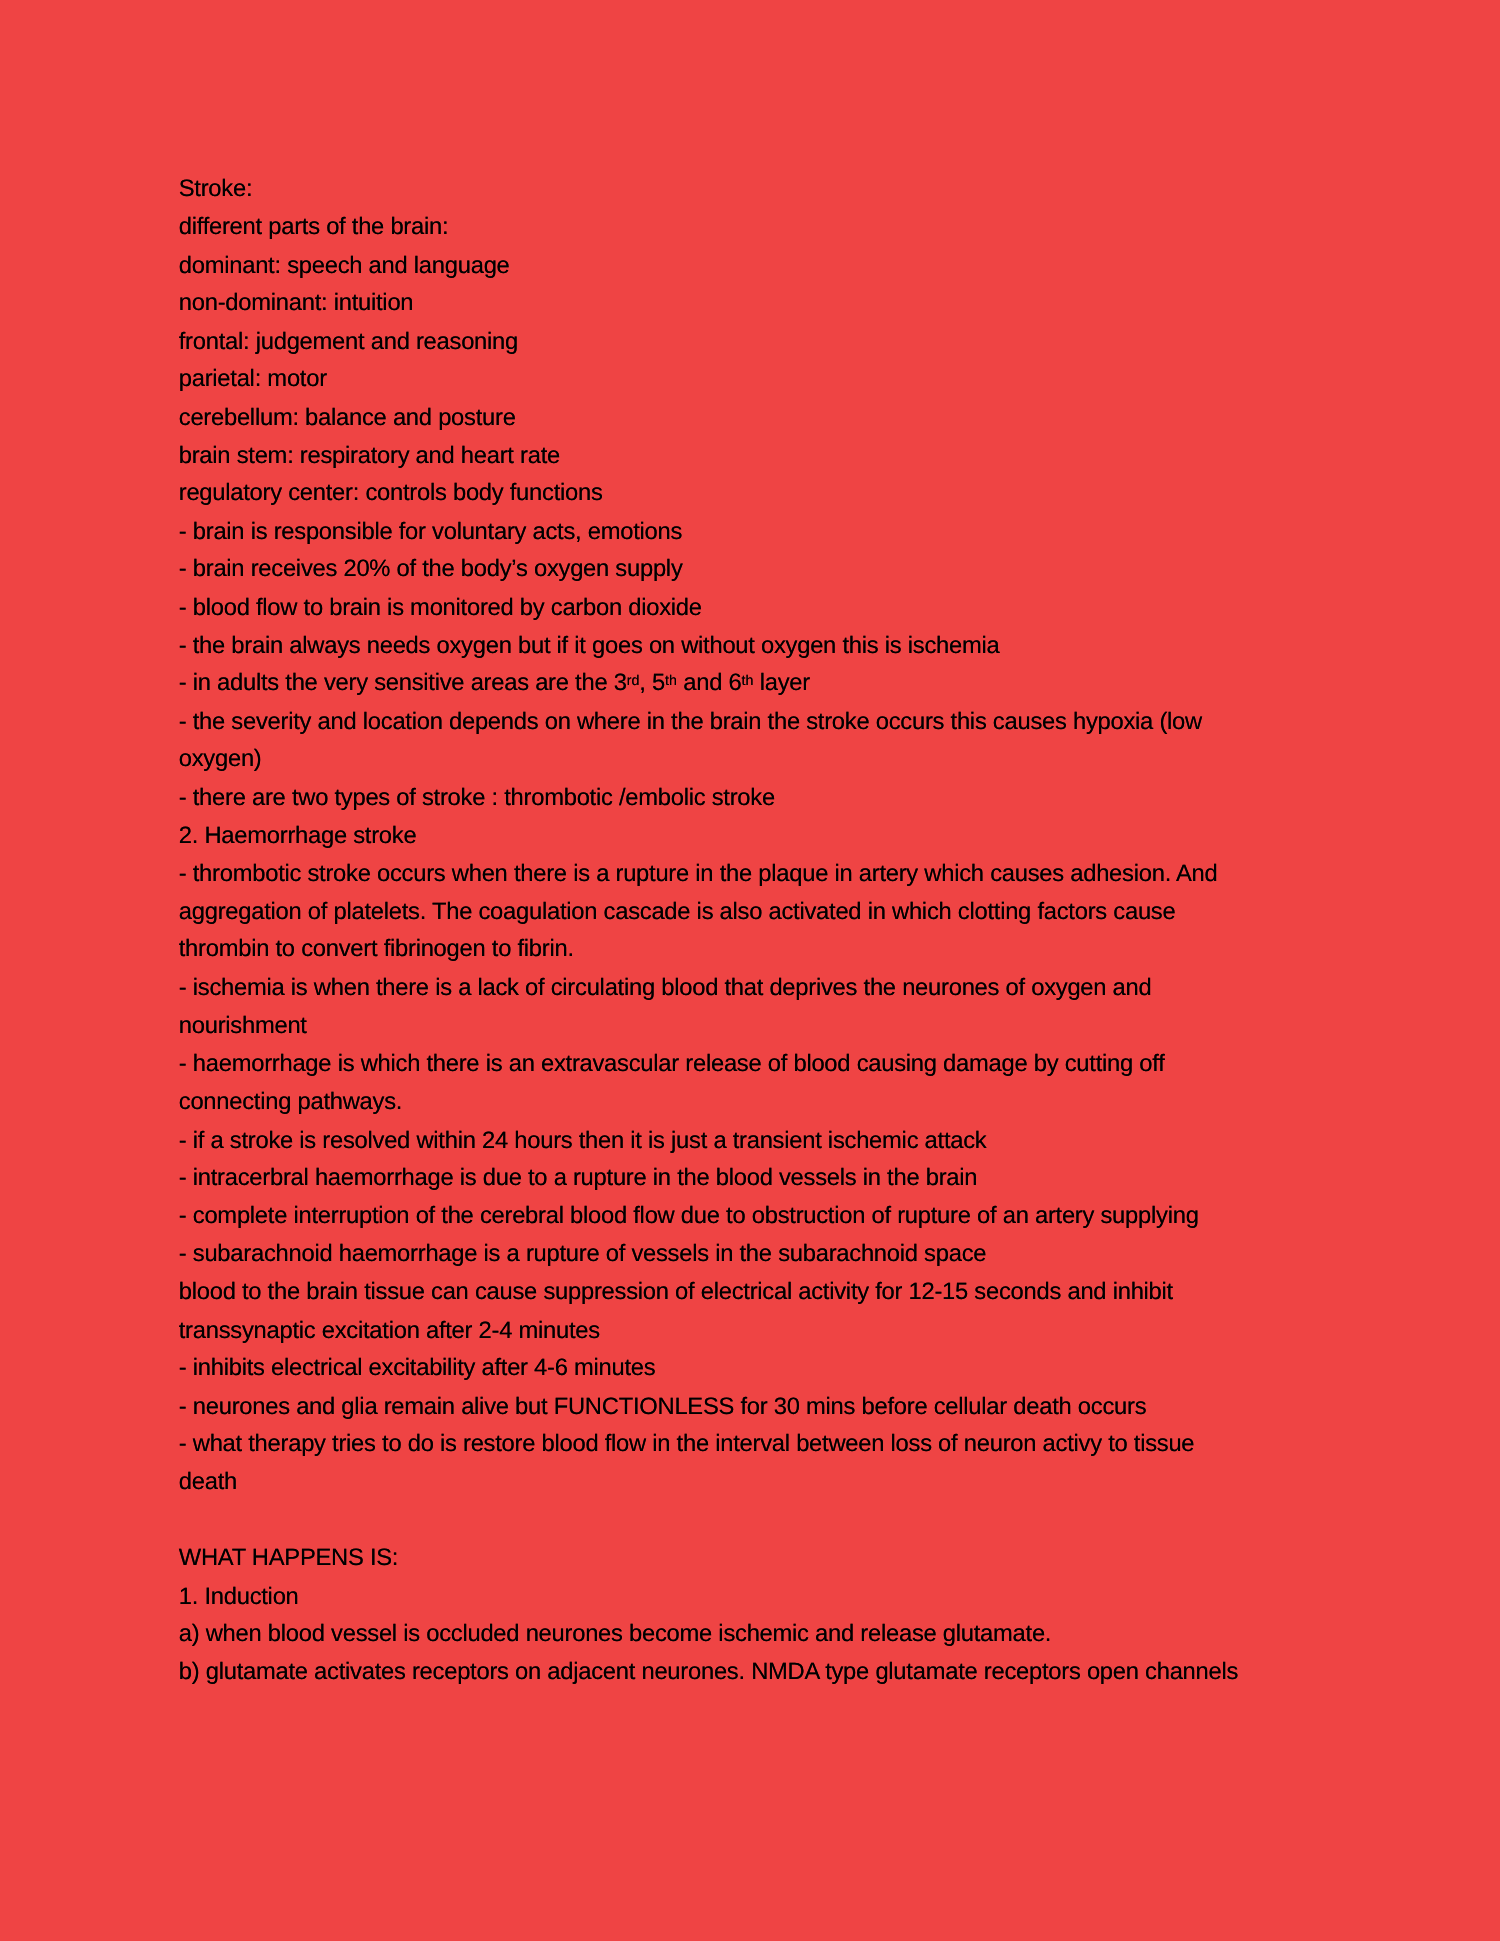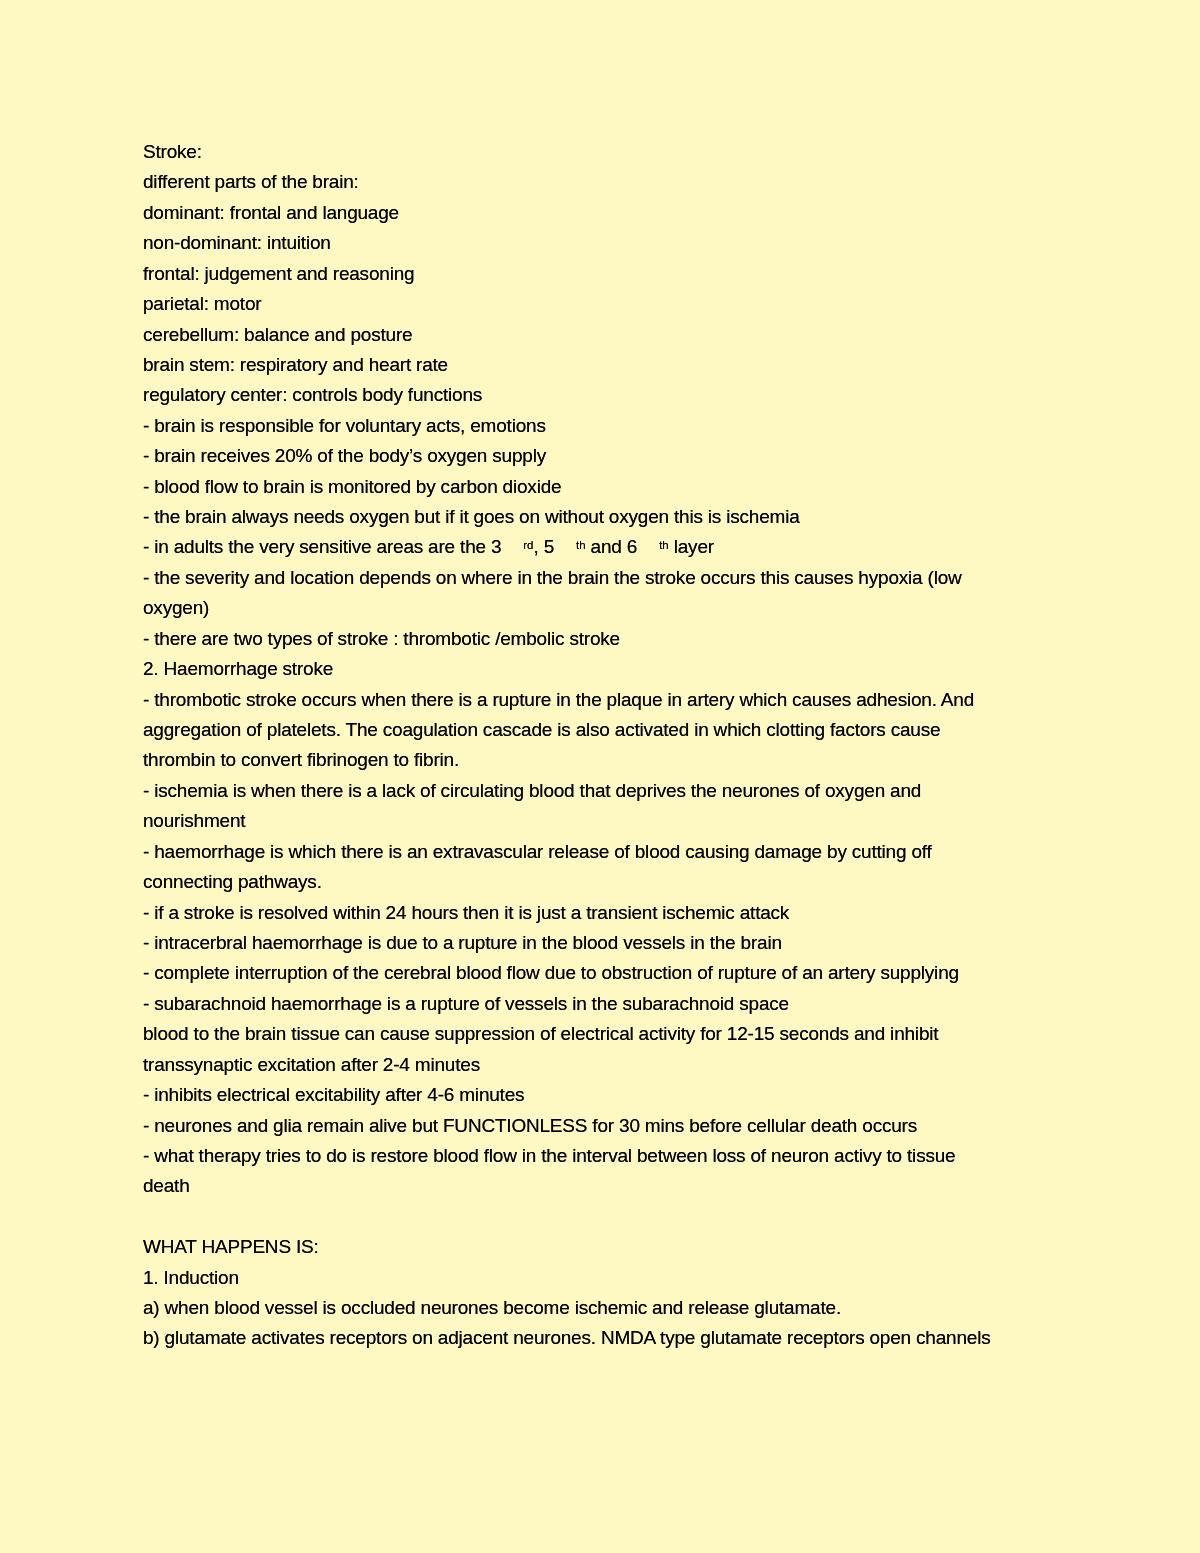--- a/index.html
+++ b/index.html
@@ -4,21 +4,21 @@
 <style>
   html, body {
     margin: 0;
     padding: 0;
     background: #ffffff;
   }
   .page {
     position: relative;
     width: 1200px;
     height: 1553px;
-    background: #fef9c3;
+    background: #ef4444;
     overflow: hidden;
     text-decoration: underline;
   }
   .content {
     position: absolute;
     left: 143px;
     top: 137px;
     width: 990px;
   }
   .line {
@@ -29,31 +29,30 @@
     color: #000000;
     white-space: pre;
     text-shadow: 0 0 0.5px rgba(0,0,0,0.75);
   }
   .line .sup {
     font-size: 0.6em;
     position: relative;
     top: -0.42em;
     letter-spacing: 0;
     line-height: 0;
-    margin-left: 22px;
   }
 </style>
 </head>
 <body>
 
 <div class="page">
   <div class="content" id="doc-lines">
       <div class="line">Stroke:</div>
       <div class="line">different parts of the brain:</div>
-      <div class="line">dominant: frontal and language</div>
+      <div class="line">dominant: speech and language</div>
       <div class="line">non-dominant: intuition</div>
       <div class="line">frontal: judgement and reasoning</div>
       <div class="line">parietal: motor</div>
       <div class="line">cerebellum: balance and posture</div>
       <div class="line">brain stem: respiratory and heart rate</div>
       <div class="line">regulatory center: controls body functions</div>
       <div class="line">- brain is responsible for voluntary acts, emotions</div>
       <div class="line">- brain receives 20% of the body’s oxygen supply</div>
       <div class="line">- blood flow to brain is monitored by carbon dioxide</div>
       <div class="line">- the brain always needs oxygen but if it goes on without oxygen this is ischemia</div>

